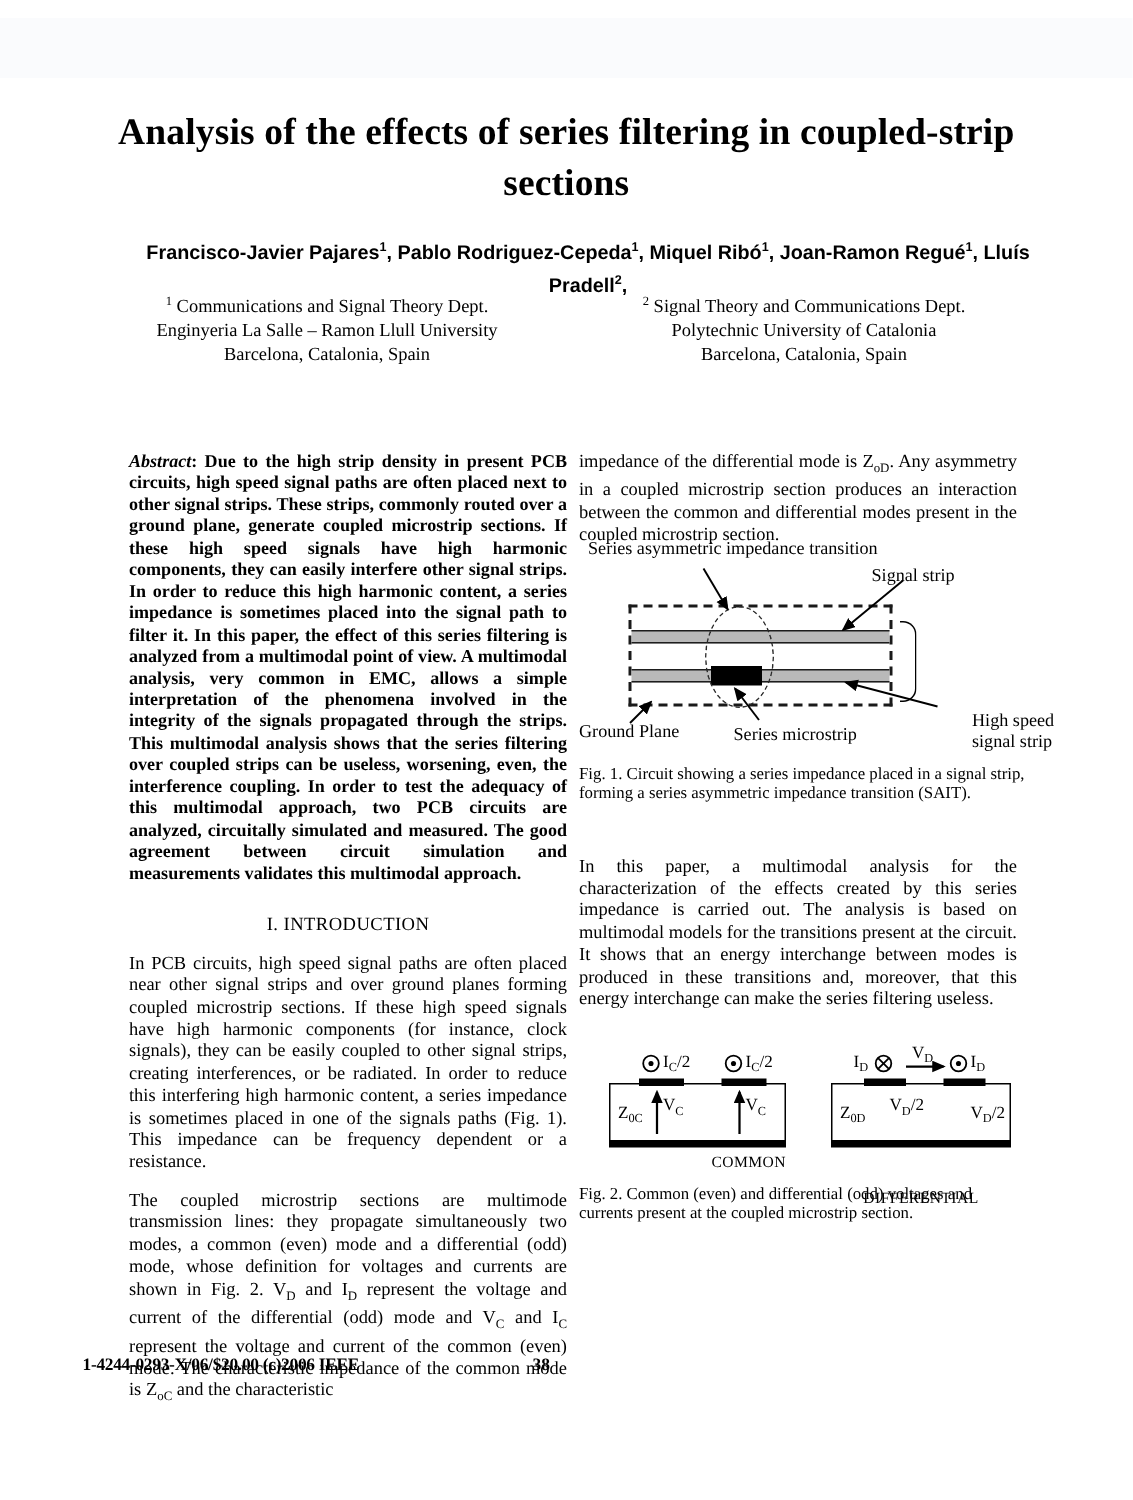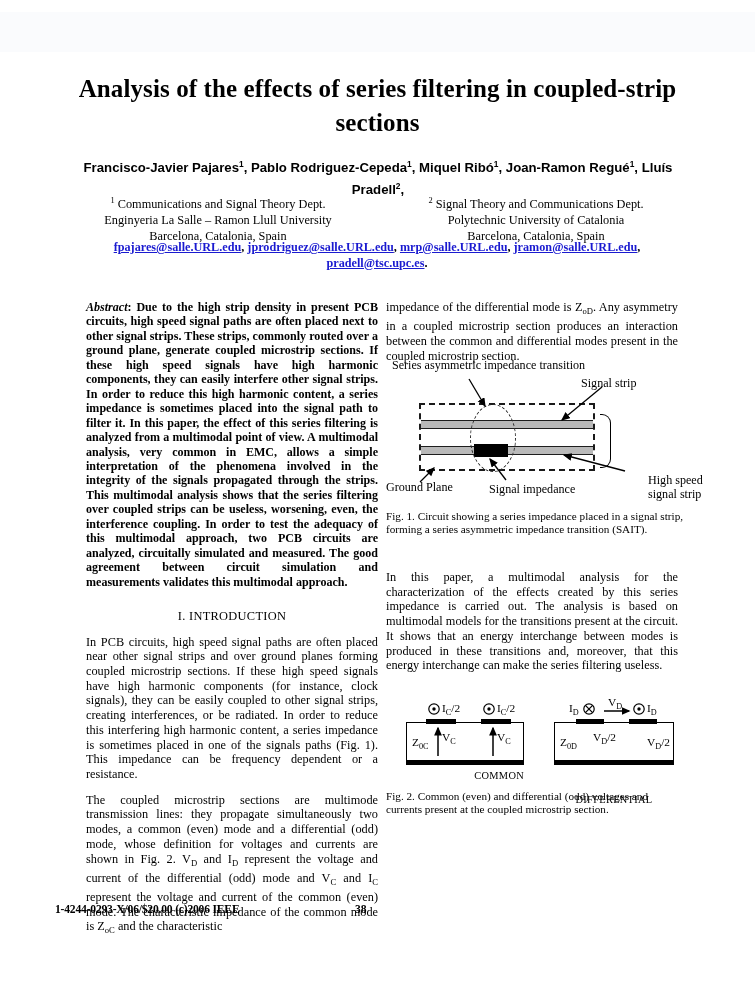--- a/index.html
+++ b/index.html
@@ -38,21 +38,21 @@
     font-family: "Liberation Serif", serif;
     font-weight: bold;
     font-size: 25px;
     line-height: 34px;
     letter-spacing: .1px;
   }
 
   
   .authors {
     position: absolute;
-    left: 78px; top: 155px;
+    left: 92px; top: 155px;
     width: 600px;
     text-align: center;
     font-family: "Liberation Sans", sans-serif;
     font-weight: bold;
     font-size: 13.2px;
     line-height: 18px;
   }
   .authors sup { font-size: 8.4px; vertical-align: super; font-weight: bold;}
 
   .affil {
@@ -264,24 +264,20 @@
     <sup>1</sup><span> Communications and Signal Theory Dept.</span><br>
     <span>Enginyeria La Salle – Ramon Llull University</span><br>
     <span>Barcelona, Catalonia, Spain</span>
   </div>
   <div class="affil affil-right">
     <sup>2</sup><span> Signal Theory and Communications Dept.</span><br>
     <span>Polytechnic University of Catalonia</span><br>
     <span>Barcelona, Catalonia, Spain</span>
   </div>
 
-  <div class="emails">
-    <span class="em">fpajares@salle.URL.edu</span><span>, </span><span class="em">jprodriguez@salle.URL.edu</span><span>, </span><span class="em">mrp@salle.URL.edu</span><span>, </span><span class="em">jramon@salle.URL.edu</span><span>, </span><br>
-    <span class="em">pradell@tsc.upc.es</span><span>.</span>
-  </div>
 
   <div class="col col-left">
     <div class="abstract">
       <i>Abstract</i><span>: </span><span>Due to the high strip density in present PCB circuits, high speed signal paths are often placed next to other signal strips. These strips, commonly routed over a ground plane, generate coupled microstrip sections. If these high speed signals have high harmonic components, they can easily interfere other signal strips. In order to reduce this high harmonic content, a series impedance is sometimes placed into the signal path to filter it. In this paper, the effect of this series filtering is analyzed from a multimodal point of view. A multimodal analysis, very common in EMC, allows a simple interpretation of the phenomena involved in the integrity of the signals propagated through the strips. This multimodal analysis shows that the series filtering over coupled strips can be useless, worsening, even, the interference coupling. In order to test the adequacy of this multimodal approach, two PCB circuits are analyzed, circuitally simulated and measured. The good agreement between circuit simulation and measurements validates this multimodal approach.</span>
     </div>
 
     <div class="sechead">I.  INTRODUCTION</div>
 
     <p class="body">In PCB circuits, high speed signal paths are often placed near other signal strips and over ground planes forming coupled microstrip sections. If these high speed signals have high harmonic components (for instance, clock signals), they can be easily coupled to other signal strips, creating interferences, or be radiated. In order to reduce this interfering high harmonic content, a series impedance is sometimes placed in one of the signals paths (Fig.  1). This impedance can be frequency dependent or a resistance.</p>
 
@@ -310,21 +306,21 @@
         </marker>
       </defs>
       <line x1="83" y1="21" x2="99" y2="48" stroke="#000" stroke-width="1.3" marker-end="url(#ah)"></line>
       <line x1="216" y1="29" x2="176" y2="62" stroke="#000" stroke-width="1.3" marker-end="url(#ah)"></line>
       <line x1="34" y1="124" x2="48" y2="110" stroke="#000" stroke-width="1.3" marker-end="url(#ah)"></line>
       <line x1="120" y1="122" x2="104" y2="101" stroke="#000" stroke-width="1.3" marker-end="url(#ah)"></line>
       <line x1="239" y1="113" x2="178" y2="97" stroke="#000" stroke-width="1.3" marker-end="url(#ah)"></line>
     </svg>
 
     <div class="f1lab f1-lab-ground">Ground Plane</div>
-    <div class="f1lab f1-lab-serimp">Signal impedance</div>
+    <div class="f1lab f1-lab-serimp">Series microstrip</div>
     <div class="f1lab f1-lab-highspd">
       <span>High speed</span><br>
       <span>signal strip</span>
     </div>
   </div>
 
   <div class="figcap figcap1">Fig.  1. Circuit showing a series impedance placed in a signal strip, forming a series asymmetric impedance transition (SAIT).</div>
 
   <div class="col col-right" style="top:570px;">
     <p class="body">In this paper, a multimodal analysis for the characterization of the effects created by this series impedance is carried out. The analysis is based on multimodal models for the transitions present at the circuit. It shows that an energy interchange between modes is produced in these transitions and, moreover, that this energy interchange can make the series filtering useless.</p>

